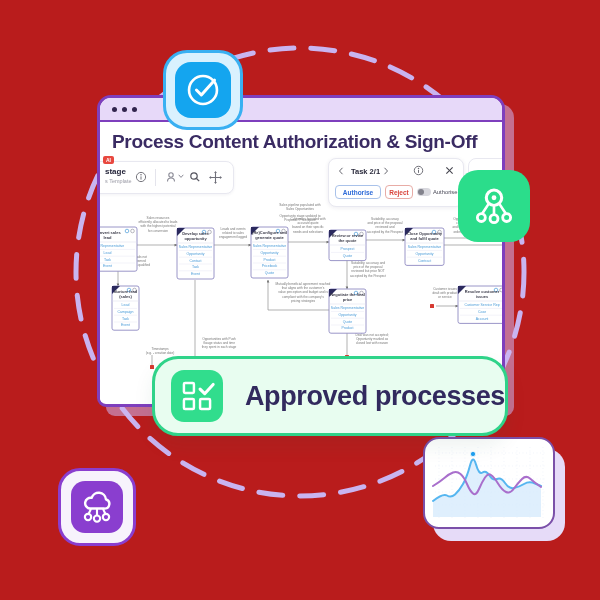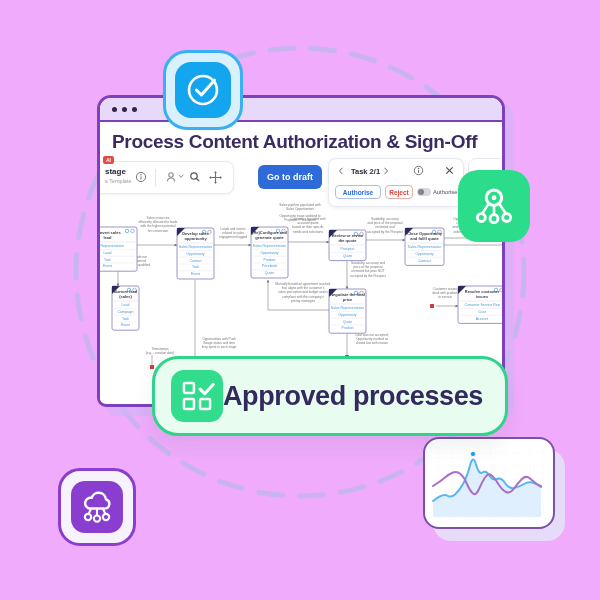--- a/index.html
+++ b/index.html
@@ -1,16 +1,16 @@
 <!DOCTYPE html>
 <html><head>
 <meta charset="utf-8">
 <style>
   html,body{margin:0;padding:0;background:#fff;}
-  .stage{position:relative;width:600px;height:600px;background:#f0abfc;overflow:hidden;
+  .stage{position:relative;width:600px;height:600px;background:#b91c1c;overflow:hidden;
          font-family:"Liberation Sans",sans-serif;}
   svg{display:block;}
   .abs{position:absolute;}
 
   
   .halo{position:absolute;left:0;top:0;width:600px;height:600px;}
 
   
   .window{position:absolute;left:97px;top:95px;width:408px;height:312px;box-sizing:border-box;
           background:#fff;border:3px solid #7e3fbd;border-radius:14px 14px 9px 9px;
@@ -46,21 +46,21 @@
   .knob{position:absolute;left:1px;top:1px;width:6px;height:6px;border-radius:50%;background:#82828c;}
   .auth-later{position:absolute;left:104px;top:30px;font-size:5.8px;color:#4a4a58;white-space:nowrap;}
   .sliver-card{position:absolute;left:368px;top:36px;width:60px;height:47px;background:#fff;
                border:1px solid #e8e8f0;border-radius:8px;}
 
   .flow-svg{position:absolute;left:0;top:77px;width:402px;height:208px;}
 
   
   .approved{position:absolute;left:152px;top:356px;width:356px;height:80px;box-sizing:border-box;
             background:#e8fdf0;border:3px solid #2fd389;border-radius:26px;display:flex;
-            align-items:center;padding-left:16px;z-index:4;
+            align-items:center;gap:22px;padding-left:16px;z-index:4;
             box-shadow:0 10px 20px rgba(30,90,60,.08);}
   .approved-icon{width:52px;height:52px;border-radius:13px;background:#31dd8d;flex:0 0 auto;
                  display:flex;align-items:center;justify-content:center;}
   .approved-label{font-size:27px;font-weight:800;letter-spacing:-.4px;color:#322a5e;white-space:nowrap;}
 
   
   .check-icon{position:absolute;left:163px;top:50px;width:80px;height:80px;box-sizing:border-box;
               background:#d9f1fe;border:3px solid #39b0f2;border-radius:24px;z-index:5;
               display:flex;align-items:center;justify-content:center;}
   .check-inner{width:56px;height:56px;border-radius:16px;background:#14a5ef;
@@ -122,21 +122,20 @@
         <svg class="tb-icon" style="left:130px" width="13" height="13" viewBox="0 0 12 12">
           <line x1="6" y1="1.4" x2="6" y2="10.6" stroke="#70707a" stroke-width="1"></line>
           <line x1="1.4" y1="6" x2="10.6" y2="6" stroke="#70707a" stroke-width="1"></line>
           <polygon points="6,0 4.7,1.9 7.3,1.9" fill="#70707a"></polygon>
           <polygon points="6,12 4.7,10.1 7.3,10.1" fill="#70707a"></polygon>
           <polygon points="0,6 1.9,4.7 1.9,7.3" fill="#70707a"></polygon>
           <polygon points="12,6 10.1,4.7 10.1,7.3" fill="#70707a"></polygon>
         </svg>
       </div>
 
-      <button class="go-draft">Go to draft</button>
 
       <div class="task-card">
         <svg class="abs" style="left:9px;top:8px" width="6" height="8" viewBox="0 0 5 8">
           <polyline points="4,0.8 1,4 4,7.2" fill="none" stroke="#66666f" stroke-width="1"></polyline>
         </svg>
         <span class="task-counter">Task 2/1</span>
         <svg class="abs" style="left:54px;top:8px" width="6" height="8" viewBox="0 0 5 8">
           <polyline points="1,0.8 4,4 1,7.2" fill="none" stroke="#66666f" stroke-width="1"></polyline>
         </svg>
         <svg class="abs" style="left:84px;top:6px" width="11" height="11" viewBox="0 0 12 12">

